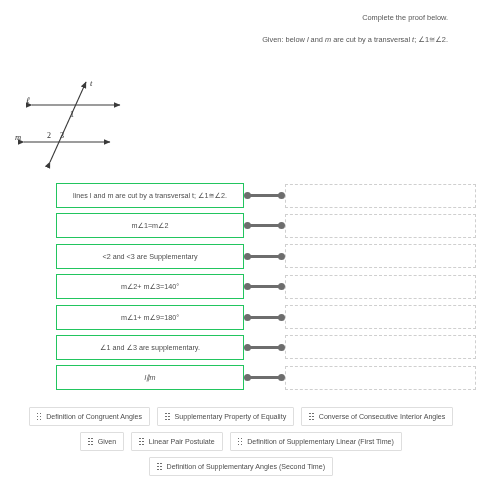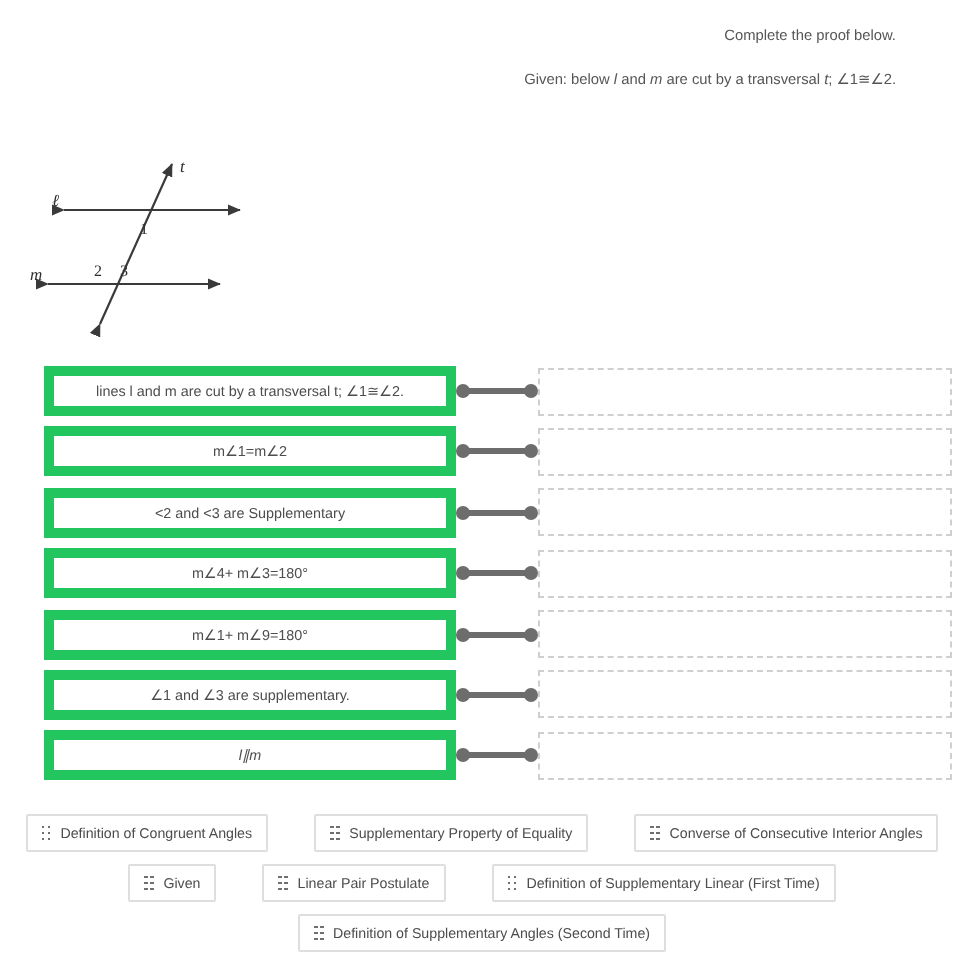--- a/index.html
+++ b/index.html
@@ -50,34 +50,35 @@
     top: 183px;
     width: 454px;
   }
   .proof-row {
     display: flex;
     align-items: center;
     height: 25px;
     margin-bottom: 5.4px;
   }
   .statement {
-    width: 206px;
+    width: 188px;
     height: 25px;
     box-sizing: border-box;
-    border: 5px solid #22c55e;
+    border: 1px solid #22c55e;
     background: #ffffff;
     display: flex;
     align-items: center;
     justify-content: center;
     font-size: 7.2px;
     color: #4d4d4d;
     text-align: center;
     padding: 0 4px;
     white-space: nowrap;
     overflow: hidden;
+    margin-left: 34px;
   }
   .statement .it { font-style: italic; }
 
   .connector {
     width: 41px;
     height: 25px;
     position: relative;
     flex: none;
   }
   .connector .bar {
@@ -110,21 +111,21 @@
   
   .tiles {
     position: absolute;
     left: 0;
     top: 407px;
     width: 482px;
   }
   .tile-row {
     display: flex;
     justify-content: center;
-    gap: 23px;
+    gap: 7px;
     margin-bottom: 6px;
   }
   .tile {
     box-sizing: border-box;
     border: 1px solid #dedede;
     background: #ffffff;
     height: 19px;
     display: flex;
     align-items: center;
     padding: 0 7px;
@@ -205,21 +206,21 @@
     <div class="statement">&lt;2 and &lt;3 are Supplementary</div>
     <div class="connector">
       <div class="knob left"></div>
       <div class="bar"></div>
       <div class="knob right"></div>
     </div>
     <div class="dropzone"></div>
   </div>
 
   <div class="proof-row">
-    <div class="statement">m∠4+ m∠3=180°</div>
+    <div class="statement">m∠2+ m∠3=140°</div>
     <div class="connector">
       <div class="knob left"></div>
       <div class="bar"></div>
       <div class="knob right"></div>
     </div>
     <div class="dropzone"></div>
   </div>
 
   <div class="proof-row">
     <div class="statement">m∠1+ m∠9=180°</div>

